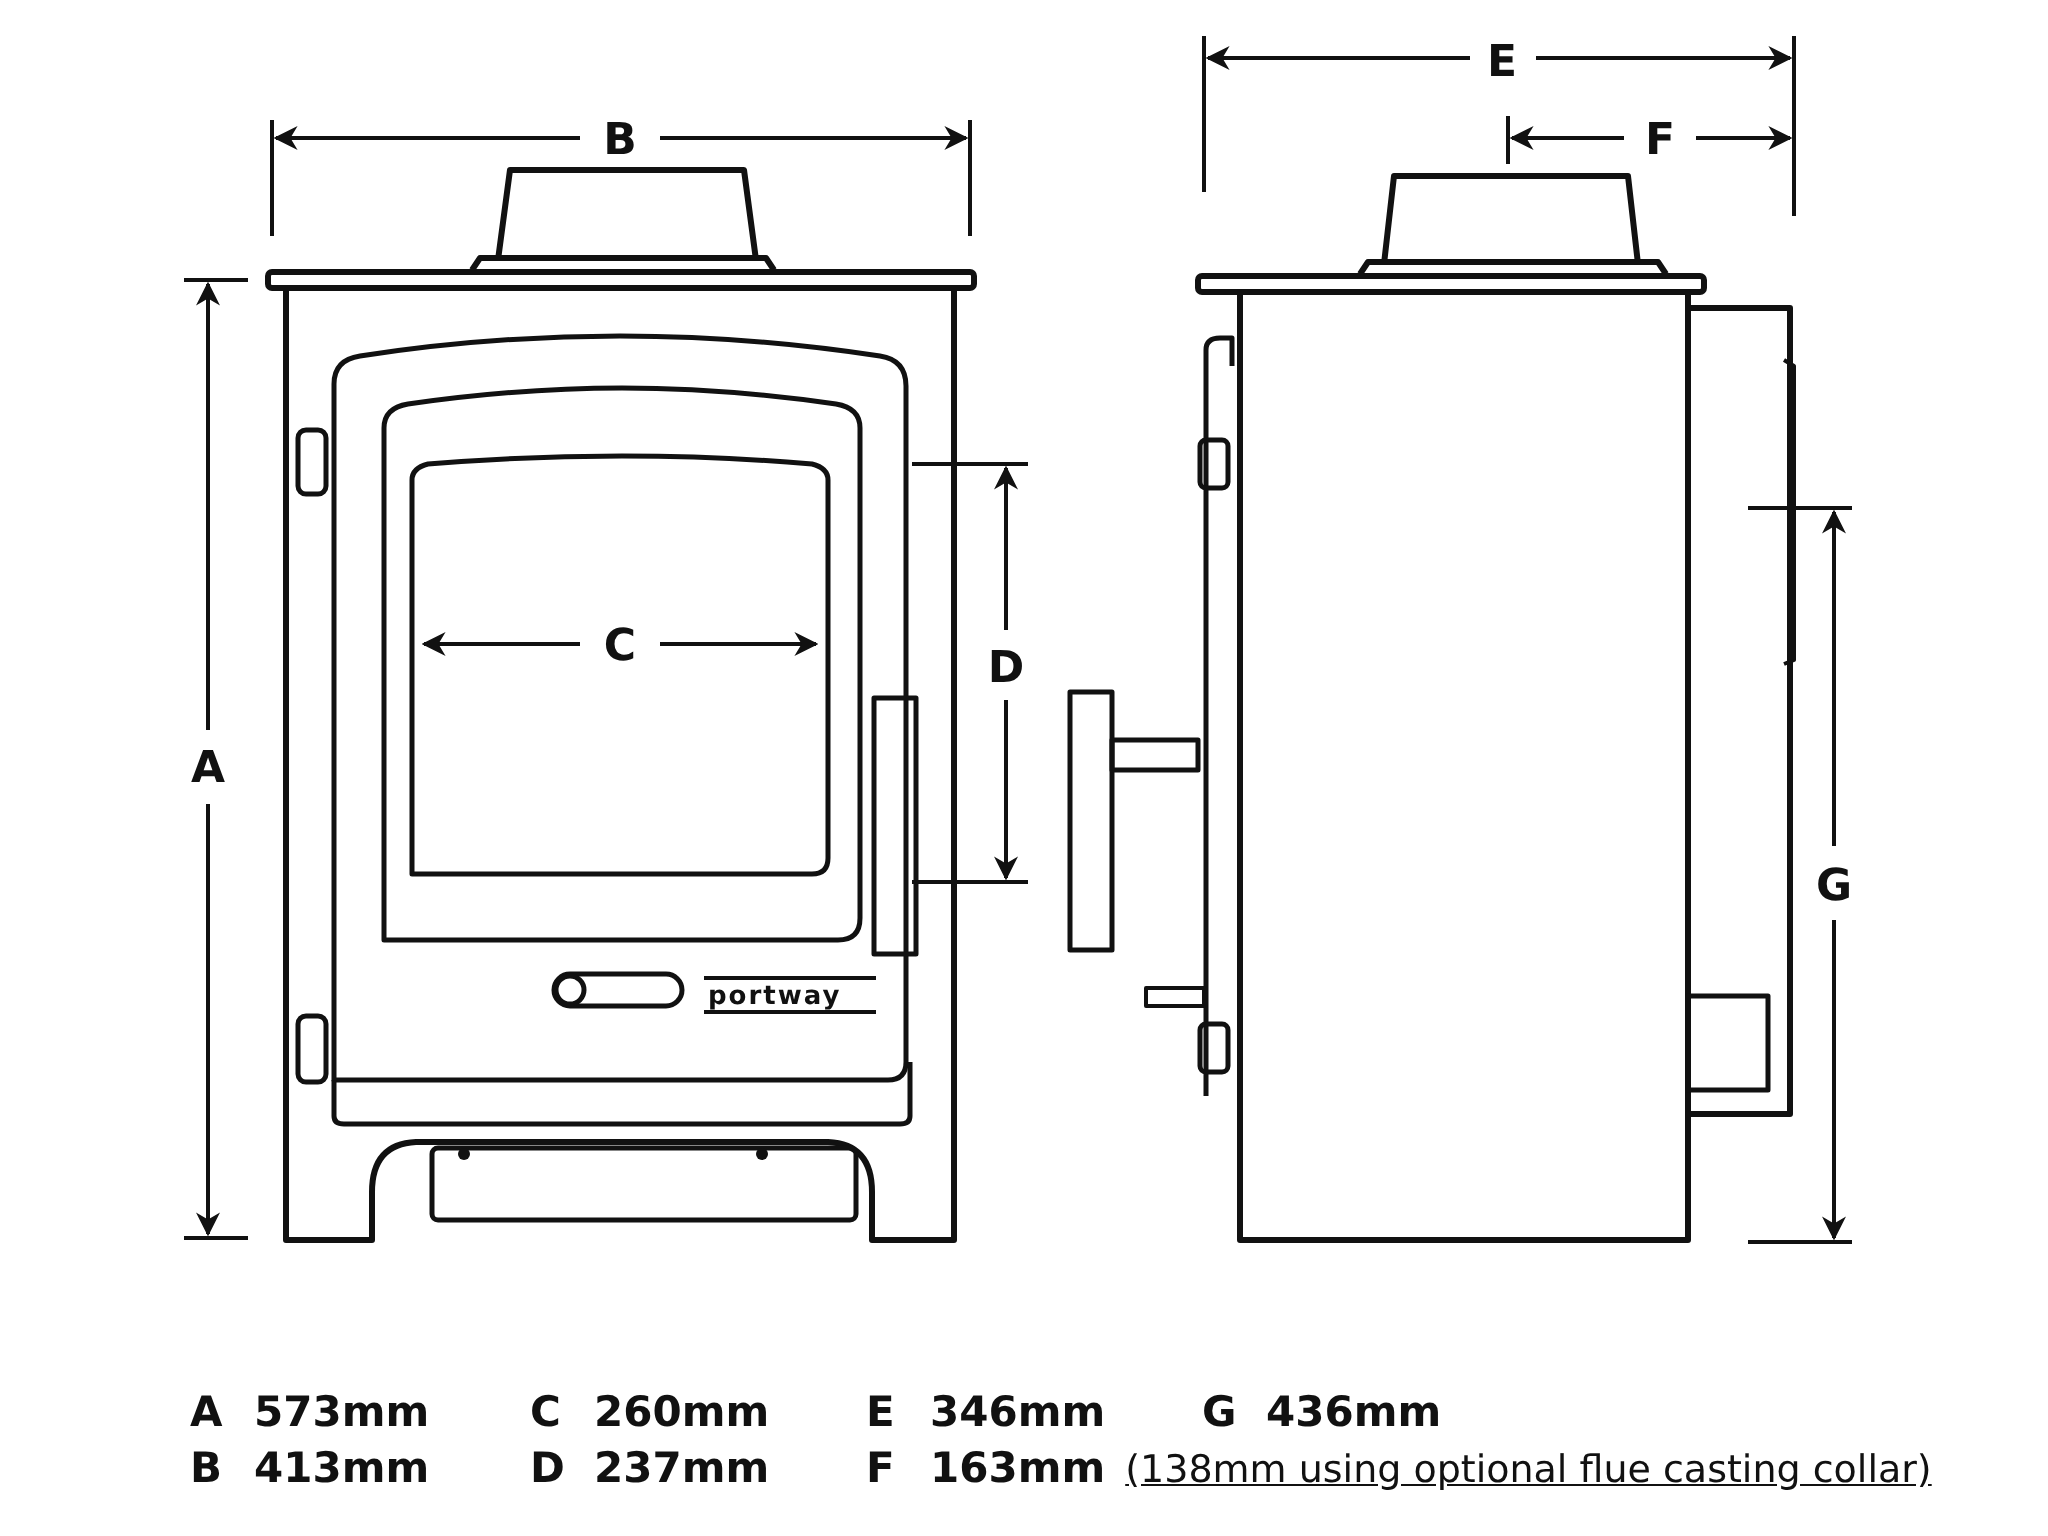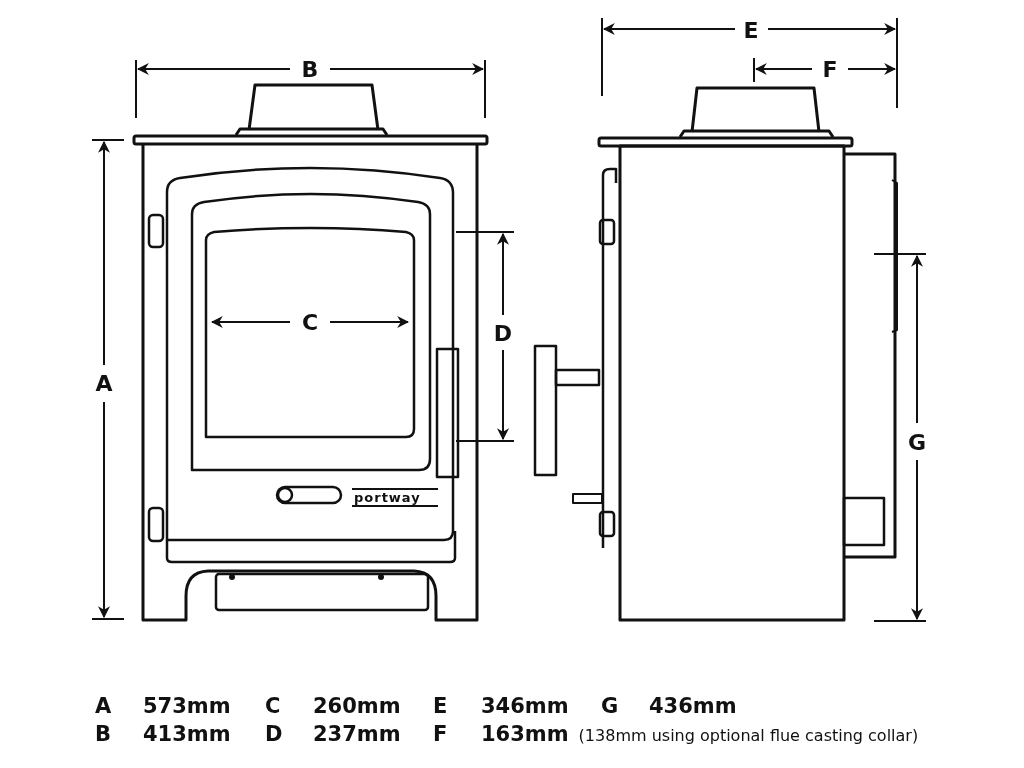--- a/index.html
+++ b/index.html
@@ -4,25 +4,25 @@
 <style>
   html, body { margin:0; padding:0; background:#ffffff; }
   body { width:1024px; height:768px; position:relative; overflow:hidden; font-family:"DejaVu Sans", sans-serif; }
   #diagram { position:absolute; left:0; top:0; width:1024px; height:768px; }
   .dimlabel { font-family:"DejaVu Sans", sans-serif; font-weight:bold; font-size:22px; fill:#111; }
   .brand { font-family:"DejaVu Sans", sans-serif; font-weight:bold; font-size:13px; fill:#111; letter-spacing:1px; }
   .legend { position:absolute; left:95px; top:694px; font-family:"DejaVu Sans", sans-serif; color:#111; }
   .legend-row { display:flex; align-items:baseline; height:28px; white-space:nowrap; }
   .lg-item { display:inline-flex; align-items:baseline; font-weight:bold; font-size:21px; }
   .lg-key { display:inline-block; width:32px; }
-  .lg-val { display:inline-block;margin-left:16px; }
+  .lg-val { display:inline-block; }
   .col1 { width:170px; }
   .col2 { width:168px; }
   .col3 { width:168px; }
-  .note { font-size:16px; font-weight:normal; margin-left:10px; }
+  .note { font-size:19px; font-weight:normal; margin-left:10px;text-decoration:underline; }
 </style>
 </head>
 <body>
 
 <svg id="diagram" viewBox="0 0 1024 768" xmlns="http://www.w3.org/2000/svg">
   <defs>
     <marker id="arrow" viewBox="0 0 10 10" refX="9" refY="5" markerWidth="12" markerHeight="12" orient="auto-start-reverse" markerUnits="userSpaceOnUse">
       <path d="M0,0 L10,5 L0,10 L3,5 Z" fill="#111"></path>
     </marker>
   </defs>

